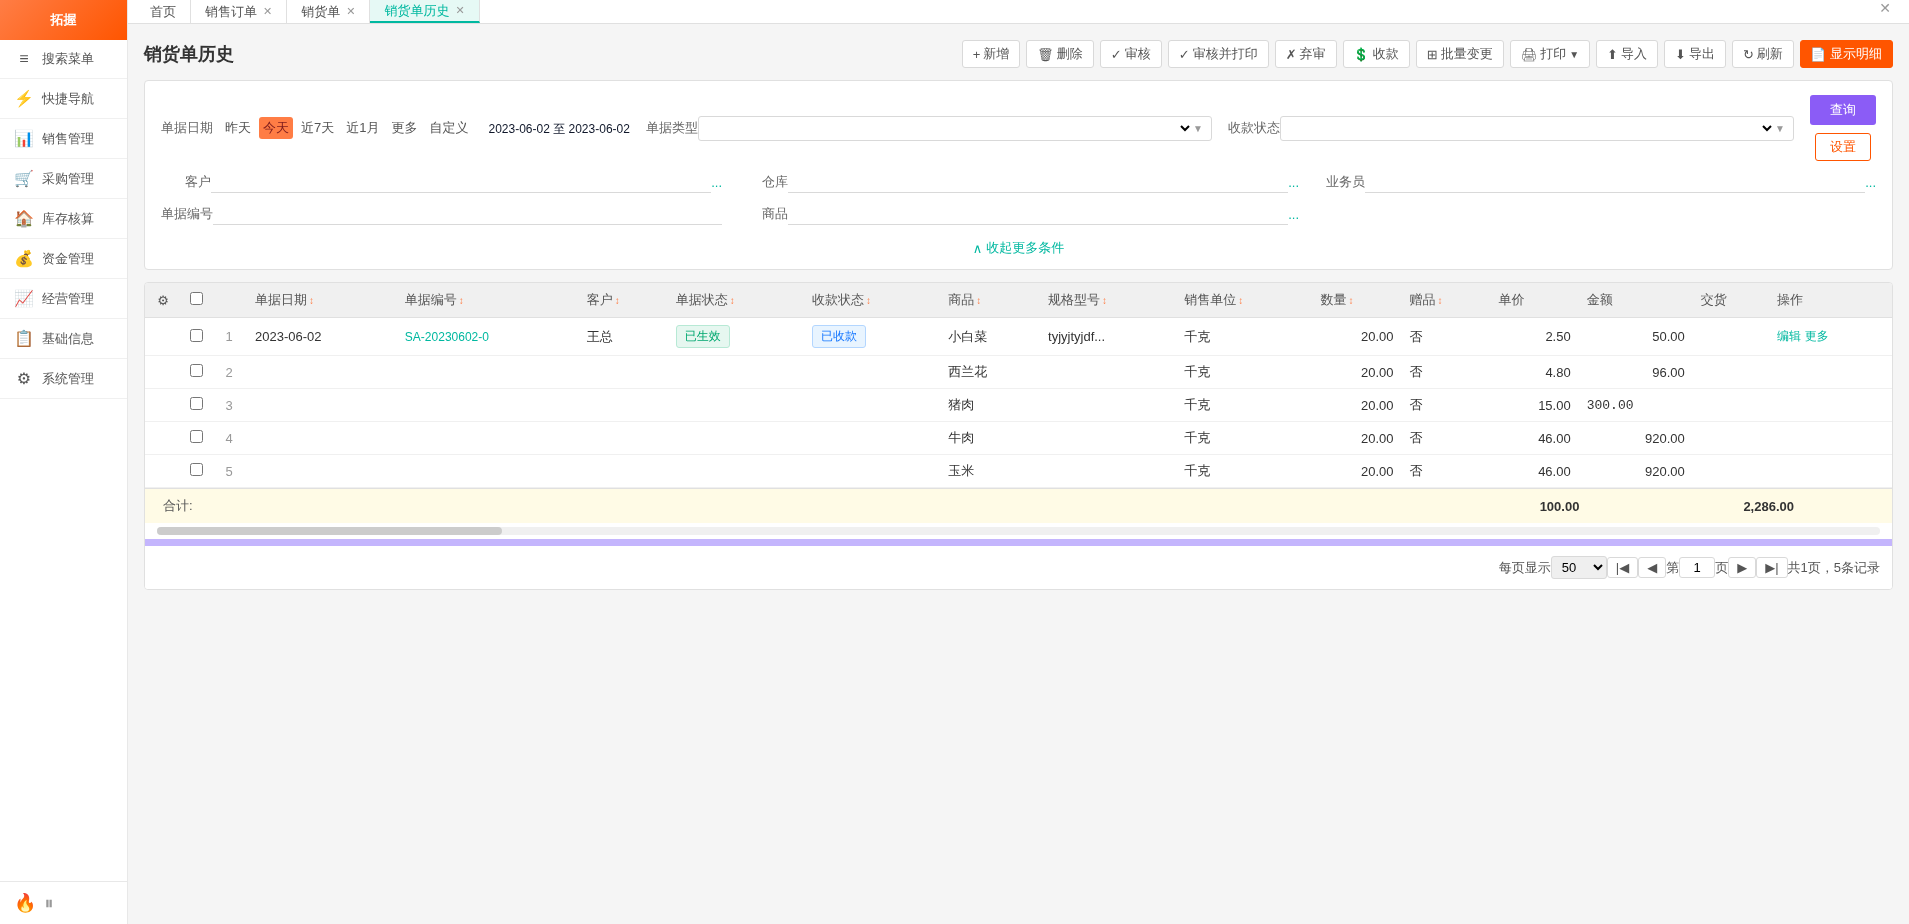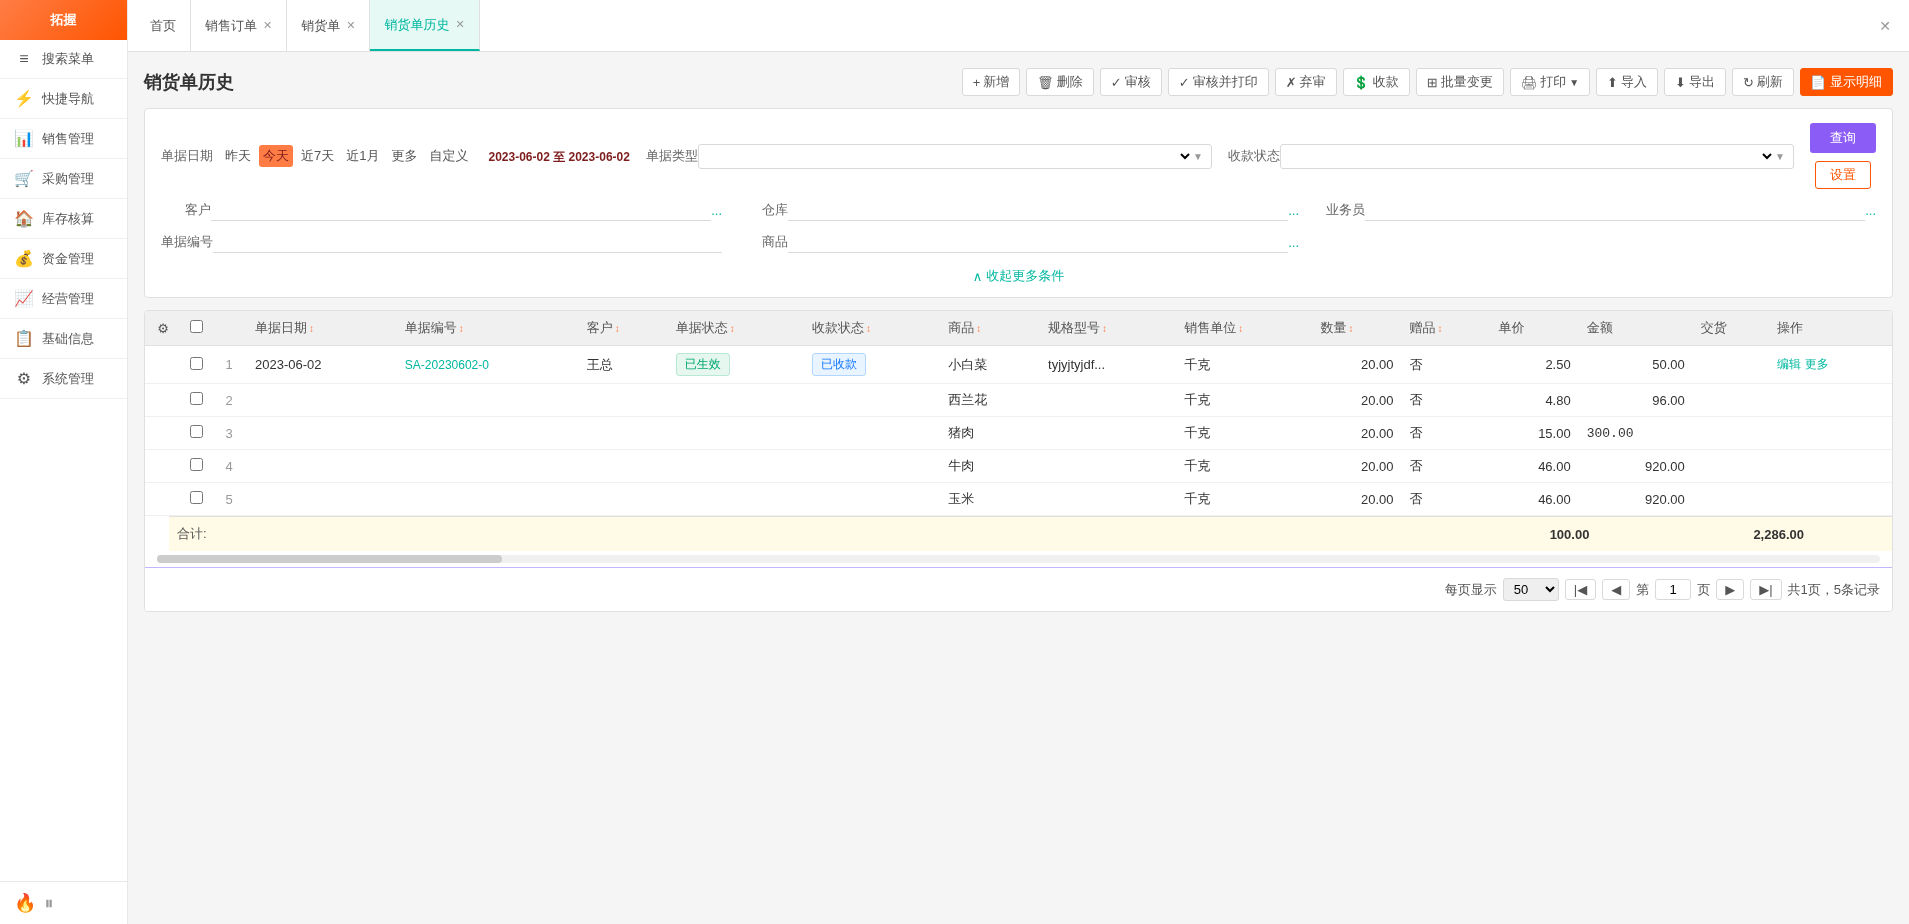--- a/index.html
+++ b/index.html
@@ -44,22 +44,21 @@
     }
 
     
     .main { flex: 1; display: flex; flex-direction: column; overflow: hidden; }
 
     
     .tabs-bar {
       background: #fff;
       border-bottom: 1px solid #e0e0e0;
       display: flex;
-      align-items: center;
-      height: 52px;
+      height: 24px;
       padding: 0 8px;
       flex-shrink: 0;
     }
     .tab {
       display: flex;
       align-items: center;
       padding: 0 14px;
       height: 100%;
       cursor: pointer;
       color: #555;
@@ -160,21 +159,21 @@
       border: none;
       outline: none;
       flex: 1;
       font-size: 13px;
       background: transparent;
       cursor: pointer;
     }
     .date-quick-btns { display: flex; align-items: center; gap: 4px; font-size: 12px; }
     .date-btn { color: #555; cursor: pointer; padding: 2px 4px; }
     .date-btn.active { color: #7f1d1d; background: #ff7d45; border-radius: 3px; }
-    .date-range { color: #7f1d1d; font-size: 12px; margin-top: 2px; font-weight: bold; }
+    .date-range { color: #0f172a; font-size: 12px; margin-top: 2px; }
     .more-dots { color: #00b8a0; cursor: pointer; font-size: 13px; }
     .collapse-btn {
       display: flex;
       align-items: center;
       justify-content: center;
       color: #00b8a0;
       cursor: pointer;
       font-size: 12px;
       padding: 4px 0;
       gap: 4px;
@@ -238,36 +237,34 @@
     .badge-green { background: #e6f7f0; color: #00a870; border: 1px solid #b7e9d5; }
     .badge-blue { background: #e8f4ff; color: #1677ff; border: 1px solid #b3d6ff; }
     .action-link { color: #00b8a0; cursor: pointer; font-size: 12px; text-decoration: none; }
 
     
     .summary-row {
       background: #fffbe6;
       border-top: 1px solid #e0e0e0;
       display: flex;
       align-items: center;
-      padding: 8px 8px;
+      padding: 8px 18px;
       font-size: 13px;
       color: #555;
-      margin-left: 24px;
     }
     .summary-row .sum-val { color: #333; font-weight: bold; margin-left: 4px; }
 
     
     .pagination {
       display: flex;
       align-items: center;
       justify-content: flex-end;
       padding: 10px 12px;
-      gap: 6px;
-      background: #fff;
-      border-top: 1px solid #c4b5fd;
+      background: #fff;
+      border-top: 7px solid #c4b5fd;
       font-size: 13px;
       color: #555;
     }
     .page-size-select {
       border: 1px solid #d9d9d9;
       border-radius: 3px;
       padding: 2px 6px;
       font-size: 13px;
       outline: none;
       cursor: pointer;

